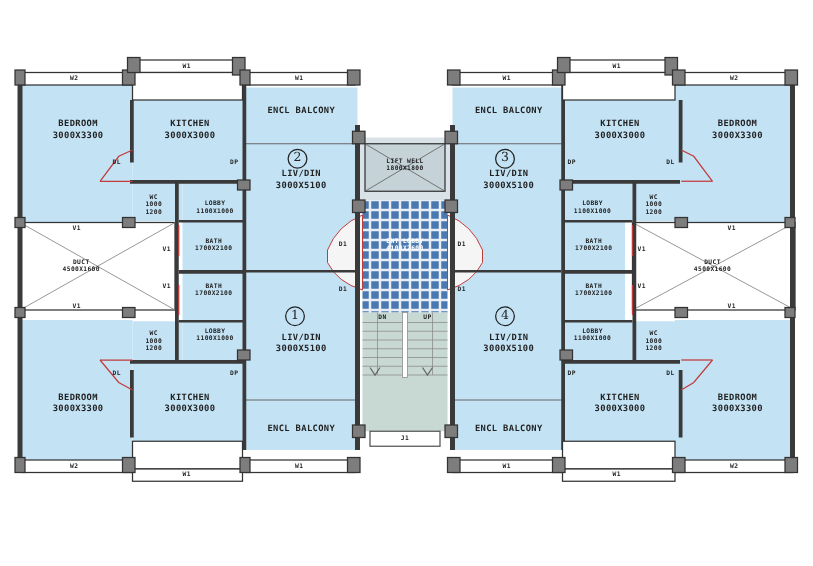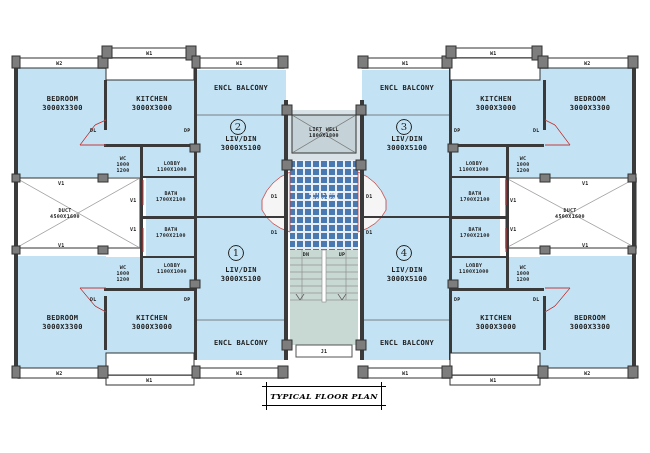--- a/index.html
+++ b/index.html
@@ -259,14 +259,13 @@
   <div class="lbl tiny" style="left:584px;top:370px">W2</div>
   <div class="lbl tiny" style="left:58px;top:180px">V1</div>
   <div class="lbl tiny" style="left:58px;top:242px">V1</div>
   <div class="lbl tiny" style="left:130px;top:197px">V1</div>
   <div class="lbl tiny" style="left:130px;top:226px">V1</div>
   <div class="lbl tiny" style="left:582px;top:180px">V1</div>
   <div class="lbl tiny" style="left:582px;top:242px">V1</div>
   <div class="lbl tiny" style="left:510px;top:197px">V1</div>
   <div class="lbl tiny" style="left:510px;top:226px">V1</div>
 
-  <div class="ttl">TYPICAL FLOOR PLAN</div>
 </div>
 
 </body></html>

